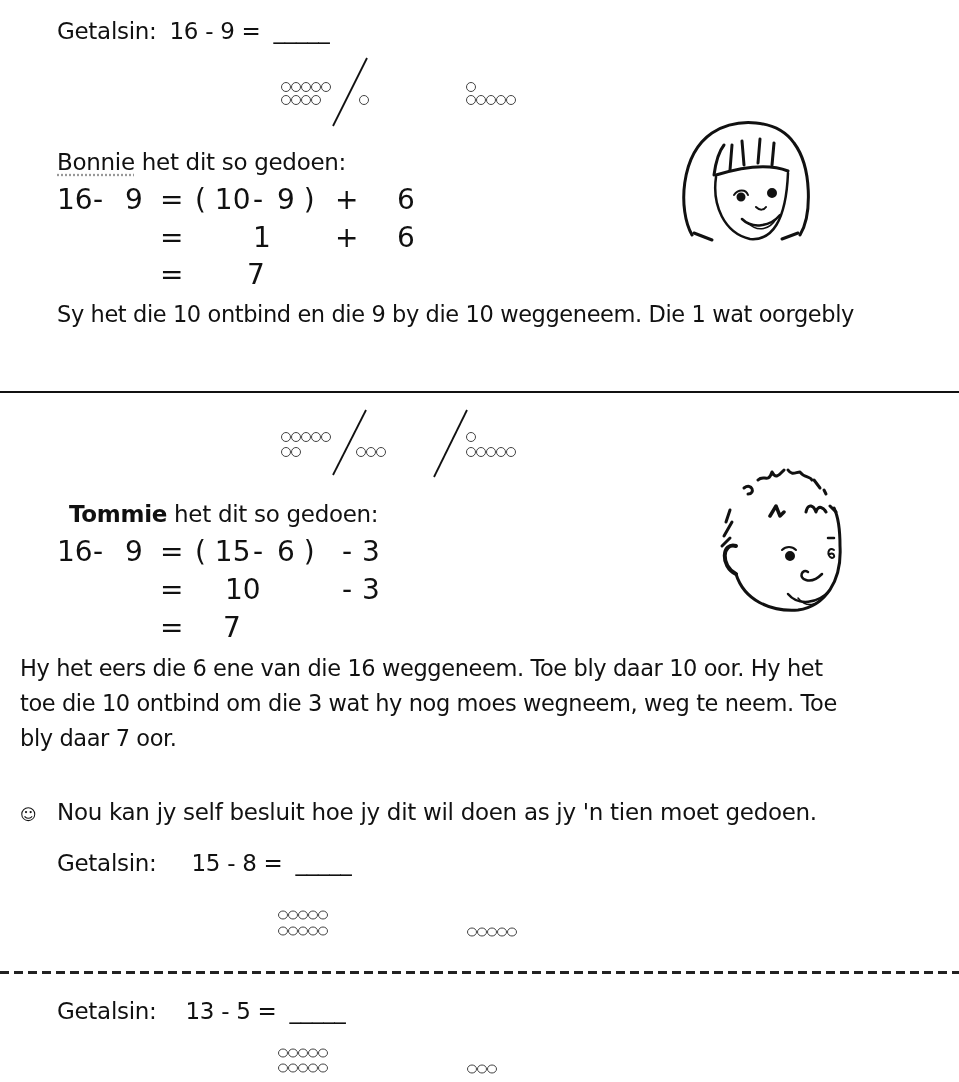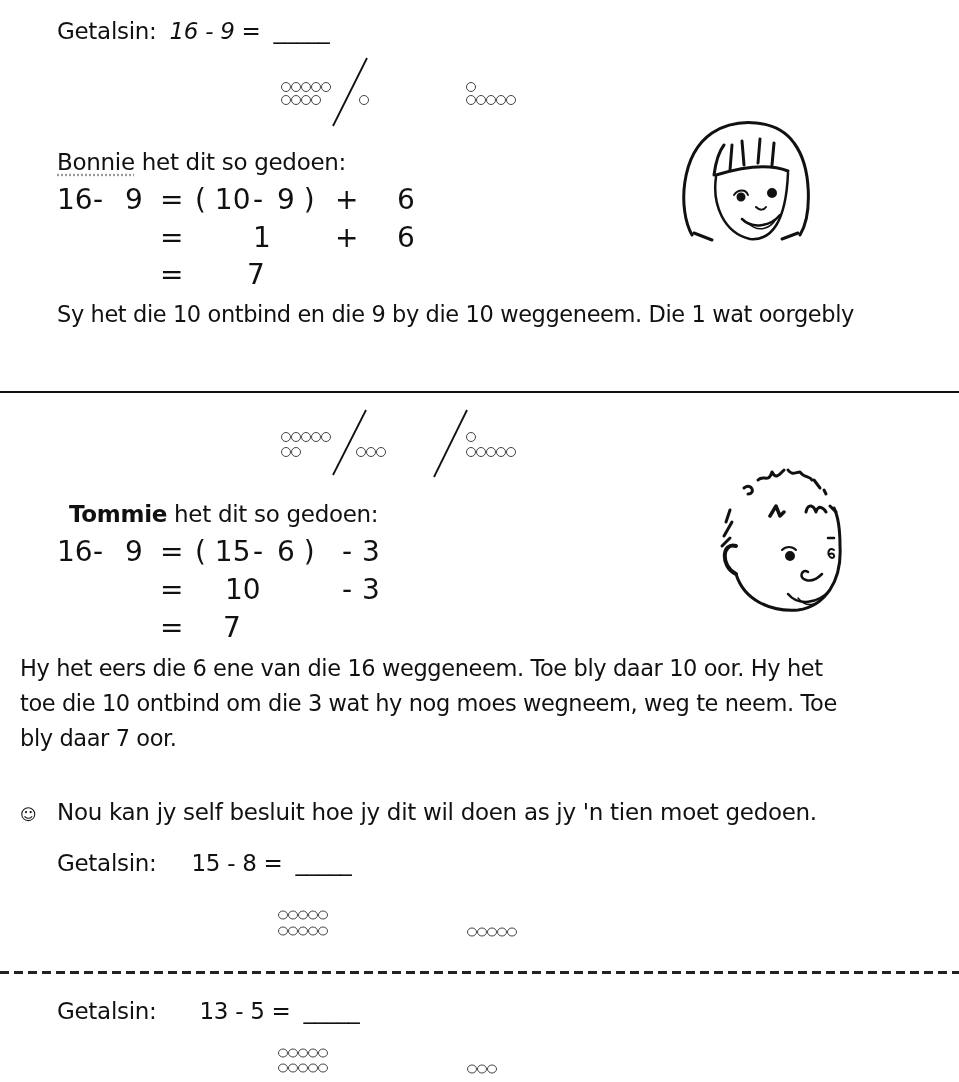--- a/index.html
+++ b/index.html
@@ -15,21 +15,21 @@
   .rule-solid { position:absolute; left:0; width:959px; height:0; border-top:2px solid #111; top:391px; }
   .rule-dash { position:absolute; left:0; width:959px; height:3px; top:971px;
     background-image: repeating-linear-gradient(90deg, #222 0 9px, transparent 9px 14px); }
   svg { position:absolute; overflow:visible; }
 </style>
 </head>
 <body>
 
 <div class="abs txt" style="left:57px; top:16px;">
   <span>Getalsin:</span>
-  <span style="margin-left:6px;font-style:italic;">16 - 9 =</span>
+  <span style="margin-left:6px;">16 - 9 =</span>
   <span style="margin-left:6px;">_____</span>
 </div>
 
 <svg style="left:0;top:0;width:959px;height:140px;" viewBox="0 0 959 140">
   <g fill="none" stroke="#444" stroke-width="1">
 
     <circle cx="286" cy="87" r="4.5"></circle>
       <circle cx="296" cy="87" r="4.5"></circle>
       <circle cx="306" cy="87" r="4.5"></circle>
       <circle cx="316" cy="87" r="4.5"></circle>
@@ -222,21 +222,21 @@
       <ellipse cx="492" cy="932" rx="4.5" ry="4"></ellipse>
       <ellipse cx="502" cy="932" rx="4.5" ry="4"></ellipse>
       <ellipse cx="512" cy="932" rx="4.5" ry="4"></ellipse>
   </g>
 </svg>
 
 <div class="rule-dash"></div>
 
 <div class="abs txt" style="left:57px; top:996px;">
   <span>Getalsin:</span>
-  <span style="margin-left:36px;">13 - 5 =</span>
+  <span style="margin-left:22px;">13 - 5 =</span>
   <span style="margin-left:6px;">_____</span>
 </div>
 
 <svg style="left:0;top:1040px;width:959px;height:42px;" viewBox="0 1040 959 42">
   <g fill="none" stroke="#444" stroke-width="1">
     <ellipse cx="283" cy="1053" rx="4.5" ry="4"></ellipse>
       <ellipse cx="293" cy="1053" rx="4.5" ry="4"></ellipse>
       <ellipse cx="303" cy="1053" rx="4.5" ry="4"></ellipse>
       <ellipse cx="313" cy="1053" rx="4.5" ry="4"></ellipse>
       <ellipse cx="323" cy="1053" rx="4.5" ry="4"></ellipse>

